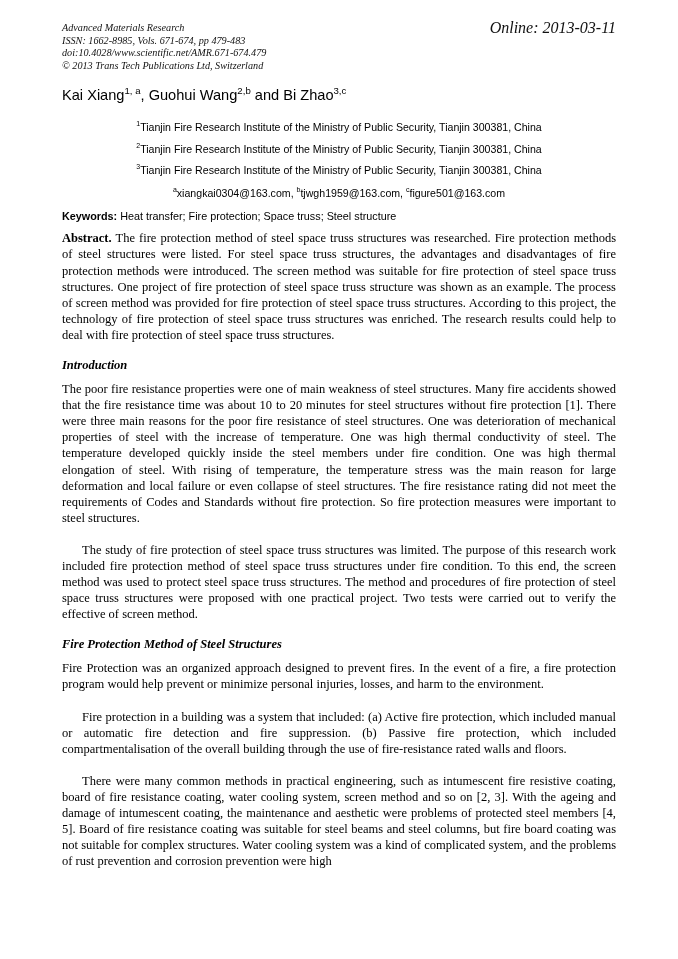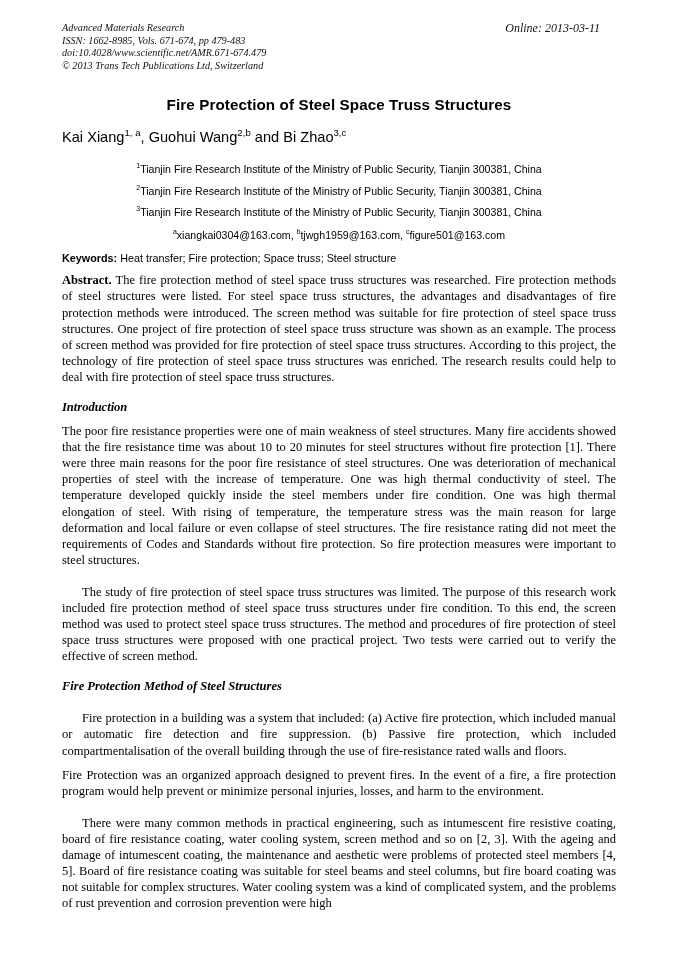--- a/index.html
+++ b/index.html
@@ -31,25 +31,25 @@
     font-style: italic;
     font-size: 10.2px;
     line-height: 12.6px;
     color: #111;
   }
   .journal-header .line {
     white-space: nowrap;
   }
   .online-note {
     position: absolute;
-    right: 16px;
+    right: 0;
     top: 0;
     font-family: "Liberation Serif", "DejaVu Serif", serif;
     font-style: italic;
-    font-size: 12px;
+    font-size: 16px;
     line-height: 12.6px;
     white-space: nowrap;
   }
 
   
   .doc-title {
     margin-top: 23px;
     text-align: center;
     font-family: "Liberation Sans", "DejaVu Sans", sans-serif;
     font-weight: bold;
@@ -138,21 +138,20 @@
   <div class="content">
 
     <div class="journal-header">
       <div class="line">Advanced Materials Research</div>
       <div class="line">ISSN: 1662-8985, Vols. 671-674, pp 479-483</div>
       <div class="line">doi:10.4028/www.scientific.net/AMR.671-674.479</div>
       <div class="line">© 2013 Trans Tech Publications Ltd, Switzerland</div>
       <div class="online-note">Online: 2013-03-11</div>
     </div>
 
-    <div class="doc-title">Fire Protection of Steel Space Truss Structures</div>
 
     <div class="authors">
       <span>Kai Xiang</span><sup>1, a</sup><span>, </span><span>Guohui Wang</span><sup>2,b</sup><span> and </span><span>Bi Zhao</span><sup>3,c</sup>
     </div>
 
     <div class="affil-block">
       <div class="affil"><sup>1</sup><span>Tianjin Fire Research Institute of the Ministry of Public Security, Tianjin 300381, China</span></div>
       <div class="affil"><sup>2</sup><span>Tianjin Fire Research Institute of the Ministry of Public Security, Tianjin 300381, China</span></div>
       <div class="affil"><sup>3</sup><span>Tianjin Fire Research Institute of the Ministry of Public Security, Tianjin 300381, China</span></div>
     </div>
@@ -161,18 +160,18 @@
 
     <div class="keywords"><span class="kw-label">Keywords:</span><span> Heat transfer; Fire protection; Space truss; Steel structure</span></div>
 
     <div class="abstract"><span class="ab-label">Abstract.</span><span> The fire protection method of steel space truss structures was researched. Fire protection methods of steel structures were listed. For steel space truss structures, the advantages and disadvantages of fire protection methods were introduced. The screen method was suitable for fire protection of steel space truss structures. One project of fire protection of steel space truss structure was shown as an example. The process of screen method was provided for fire protection of steel space truss structures. According to this project, the technology of fire protection of steel space truss structures was enriched. The research results could help to deal with fire protection of steel space truss structures.</span></div>
 
     <div class="section-head">Introduction</div>
     <div class="body-par">The poor fire resistance properties were one of main weakness of steel structures. Many fire accidents showed that the fire resistance time was about 10 to 20 minutes for steel structures without fire protection [1]. There were three main reasons for the poor fire resistance of steel structures. One was deterioration of mechanical properties of steel with the increase of temperature. One was high thermal conductivity of steel. The temperature developed quickly inside the steel members under fire condition. One was high thermal elongation of steel. With rising of temperature, the temperature stress was the main reason for large deformation and local failure or even collapse of steel structures. The fire resistance rating did not meet the requirements of Codes and Standards without fire protection. So fire protection measures were important to steel structures.</div>
     <div class="body-par indent">The study of fire protection of steel space truss structures was limited. The purpose of this research work included fire protection method of steel space truss structures under fire condition. To this end, the screen method was used to protect steel space truss structures. The method and procedures of fire protection of steel space truss structures were proposed with one practical project. Two tests were carried out to verify the effective of screen method.</div>
 
     <div class="section-head">Fire Protection Method of Steel Structures</div>
+    <div class="body-par">Fire Protection was an organized approach designed to prevent fires. In the event of a fire, a fire protection program would help prevent or minimize personal injuries, losses, and harm to the environment.</div>
     <div class="body-par indent">Fire protection in a building was a system that included: (a) Active fire protection, which included manual or automatic fire detection and fire suppression. (b) Passive fire protection, which included compartmentalisation of the overall building through the use of fire-resistance rated walls and floors.</div>
-    <div class="body-par">Fire Protection was an organized approach designed to prevent fires. In the event of a fire, a fire protection program would help prevent or minimize personal injuries, losses, and harm to the environment.</div>
     <div class="body-par indent">There were many common methods in practical engineering, such as intumescent fire resistive coating, board of fire resistance coating, water cooling system, screen method and so on [2, 3]. With the ageing and damage of intumescent coating, the maintenance and aesthetic were problems of protected steel members [4, 5]. Board of fire resistance coating was suitable for steel beams and steel columns, but fire board coating was not suitable for complex structures. Water cooling system was a kind of complicated system, and the problems of rust prevention and corrosion prevention were high</div>
 
   </div>
 </div>
 
 </body></html>

